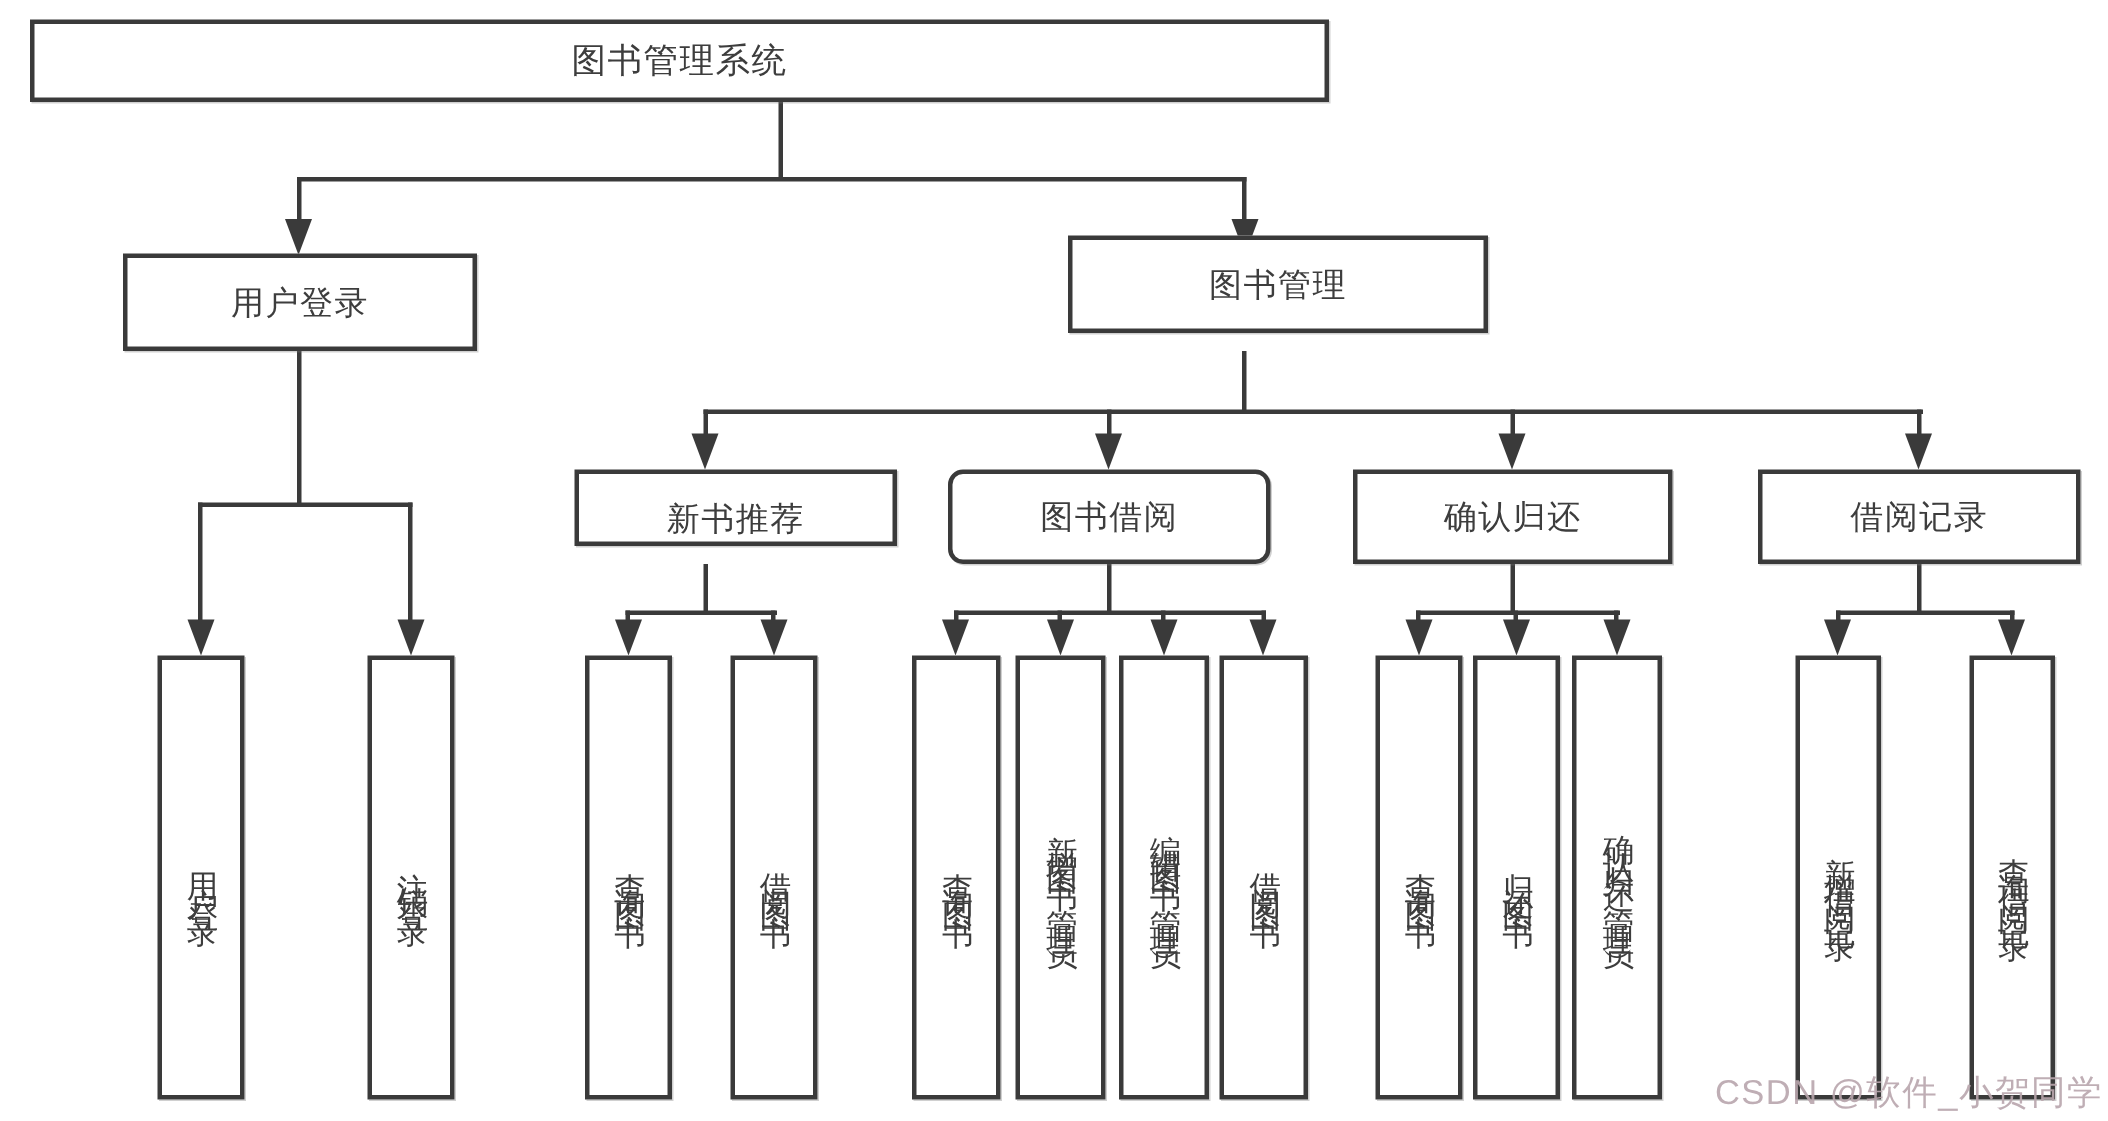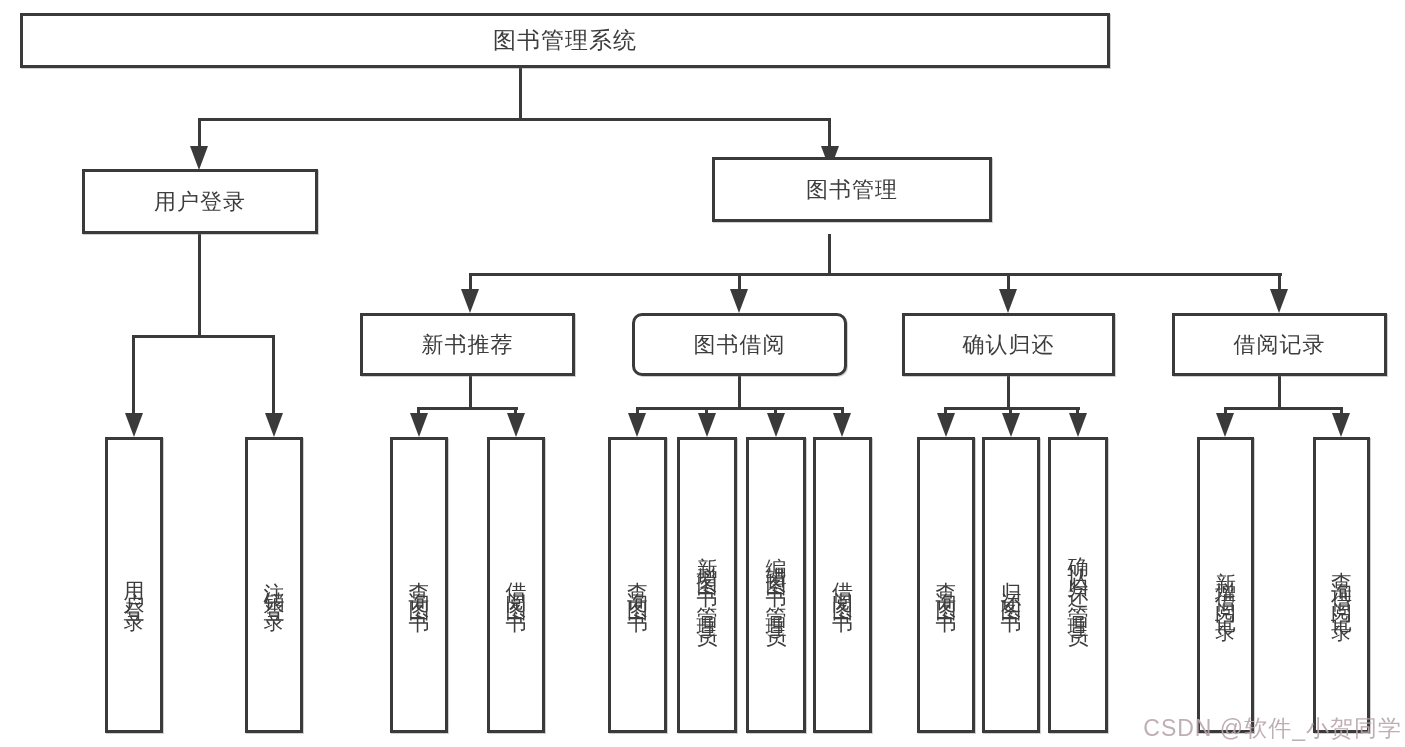--- a/index.html
+++ b/index.html
@@ -119,33 +119,33 @@
   <div class="vl" style="left:1076px;top:407px;height:10px;"></div>
   <div class="ah" style="left:1069px;top:413px;"></div>
 
   <div class="vl" style="left:1278px;top:376px;height:34px;"></div>
   <div class="hl" style="left:1224px;top:407px;width:119px;"></div>
   <div class="vl" style="left:1224px;top:407px;height:10px;"></div>
   <div class="ah" style="left:1216px;top:413px;"></div>
   <div class="vl" style="left:1340px;top:407px;height:10px;"></div>
   <div class="ah" style="left:1332px;top:413px;"></div>
 
-  <div class="box" style="left:20px;top:13px;width:1090px;height:55px;">
+  <div class="box" style="left:20px;top:13px;width:866px;height:55px;">
     <span>图书管理系统</span>
   </div>
 
   <div class="box lvl" style="left:82px;top:169px;width:236px;height:65px;">
     <span>用户登录</span>
   </div>
 
   <div class="box lvl" style="left:712px;top:157px;width:280px;height:65px;">
     <span>图书管理</span>
   </div>
 
-  <div class="box lvl" style="left:360px;top:313px;width:215px;height:63px;">
+  <div class="box lvl" style="left:383px;top:313px;width:215px;height:51px;align-items:flex-end;">
     <span>新书推荐</span>
   </div>
 
   <div class="box lvl" style="left:632px;top:313px;width:215px;height:63px;border-radius:10px;">
     <span>图书借阅</span>
   </div>
 
   <div class="box lvl" style="left:902px;top:313px;width:213px;height:63px;">
     <span>确认归还</span>
   </div>

